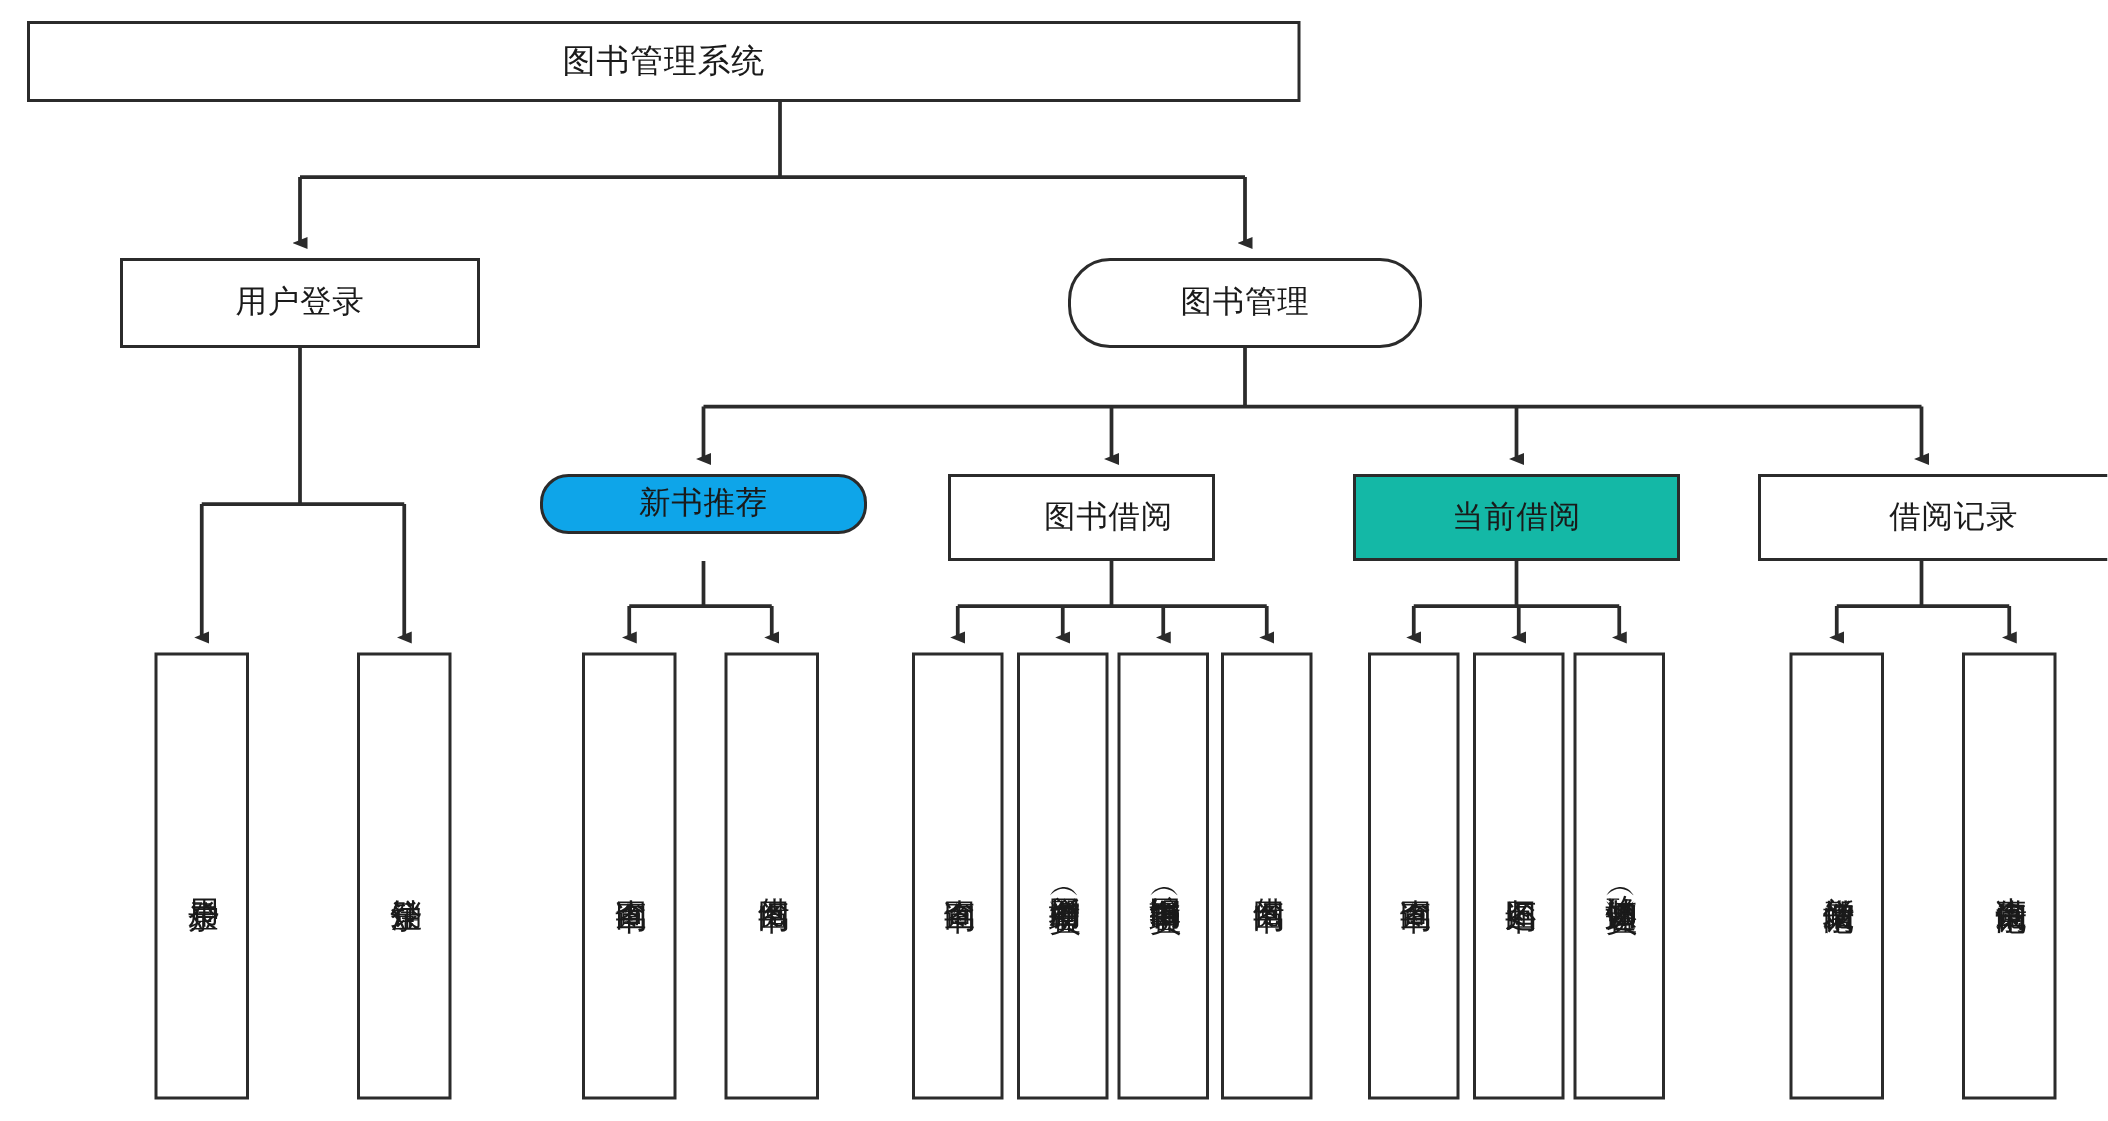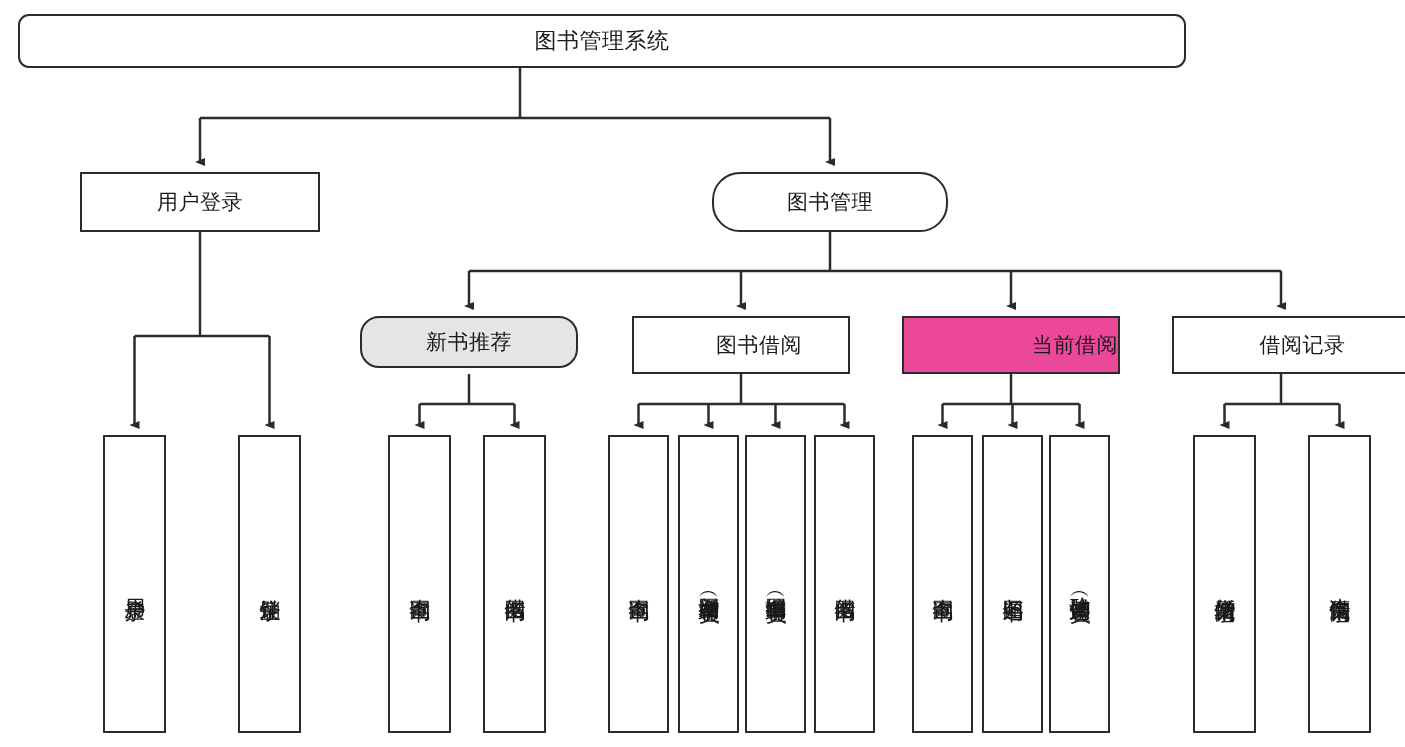--- a/index.html
+++ b/index.html
@@ -110,36 +110,36 @@
         <path d="M1012.5,404 L1012.5,425" marker-end="url(#arrow)"></path>
         <path d="M1079.5,404 L1079.5,425" marker-end="url(#arrow)"></path>
         <path d="M1281,374 L1281,404"></path>
         <path d="M1224.5,404 L1339.5,404"></path>
         <path d="M1224.5,404 L1224.5,425" marker-end="url(#arrow)"></path>
         <path d="M1339.5,404 L1339.5,425" marker-end="url(#arrow)"></path>
       </g>
   </svg>
 
   <div id="node-layer">
-      <div class="node horizontal root" style="left: 18px; top: 14px; width: 1168px; height: 54px; border-color: rgb(43, 43, 43); background: rgb(255, 255, 255); border-radius: 11px;">
+      <div class="node horizontal root" style="left: 18px; top: 14px; width: 849px; height: 54px; border-color: rgb(43, 43, 43); background: rgb(255, 255, 255);">
         <span class="node-label">图书管理系统</span>
       </div>
       <div class="node horizontal" style="left: 80px; top: 172px; width: 240px; height: 60px; border-color: rgb(43, 43, 43); background: rgb(255, 255, 255);">
         <span class="node-label">用户登录</span>
       </div>
       <div class="node horizontal" style="left: 712px; top: 172px; width: 236px; height: 60px; border-color: rgb(43, 43, 43); background: rgb(255, 255, 255); border-radius: 28px;">
         <span class="node-label">图书管理</span>
       </div>
-      <div class="node horizontal" style="left: 360px; top: 316px; width: 218px; height: 52px; border-color: rgb(43, 43, 43); background: #e5e5e5; border-radius: 19px;">
+      <div class="node horizontal" style="left: 360px; top: 316px; width: 218px; height: 40px; border-color: rgb(43, 43, 43); background: #0ea5e9; border-radius: 19px;">
         <span class="node-label">新书推荐</span>
       </div>
-      <div class="node horizontal" style="left: 632px; top: 316px; width: 218px; height: 58px; border-color: rgb(43, 43, 43); background: rgb(255, 255, 255); padding-left: 36px;">
+      <div class="node horizontal" style="left: 632px; top: 316px; width: 178px; height: 58px; border-color: rgb(43, 43, 43); background: rgb(255, 255, 255); padding-left: 36px;">
         <span class="node-label">图书借阅</span>
       </div>
-      <div class="node horizontal" style="left: 902px; top: 316px; width: 218px; height: 58px; border-color: rgb(43, 43, 43); background: #ec4899; justify-content: flex-end;">
+      <div class="node horizontal" style="left: 902px; top: 316px; width: 218px; height: 58px; border-color: rgb(43, 43, 43); background: #14b8a6;">
         <span class="node-label">当前借阅</span>
       </div>
       <div class="node horizontal" style="left: 1172px; top: 316px; width: 261px; height: 58px; border-color: rgb(43, 43, 43); background: rgb(255, 255, 255);">
         <span class="node-label">借阅记录</span>
       </div>
       <div class="node vertical" style="left: 103px; top: 435px; width: 63px; height: 298px; border-color: rgb(43, 43, 43); background: rgb(255, 255, 255);">
         <span class="node-label">用户登录</span>
       </div>
       <div class="node vertical" style="left: 238px; top: 435px; width: 63px; height: 298px; border-color: rgb(43, 43, 43); background: rgb(255, 255, 255);">
         <span class="node-label">注销登录</span>

